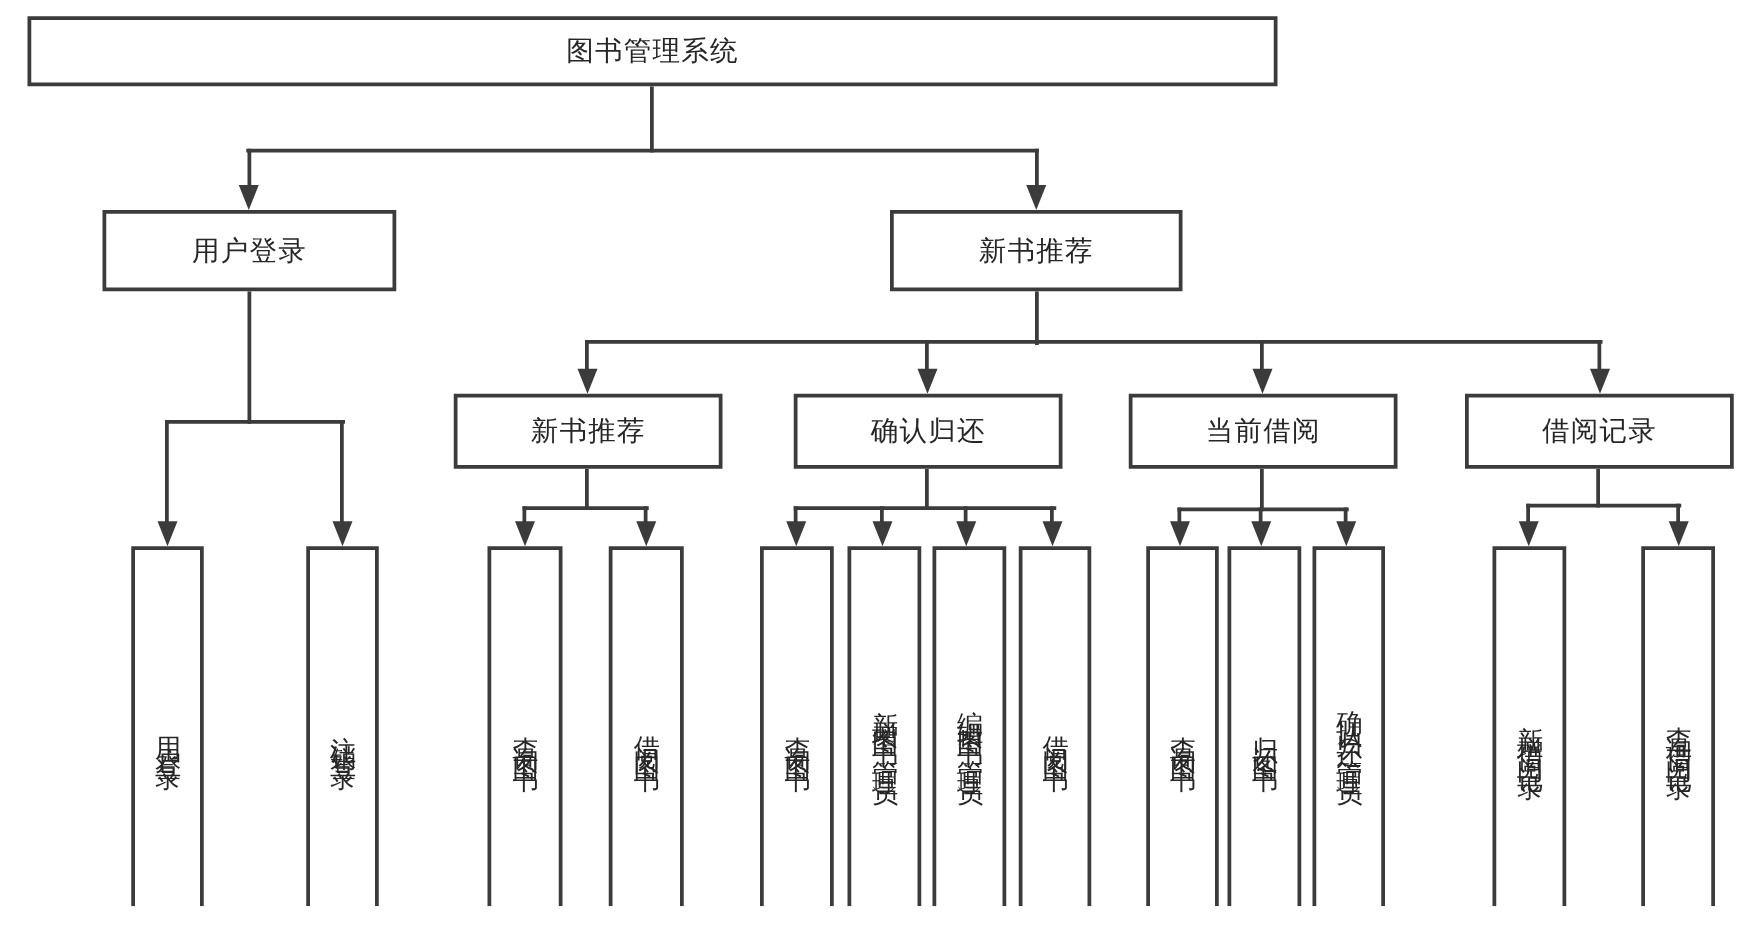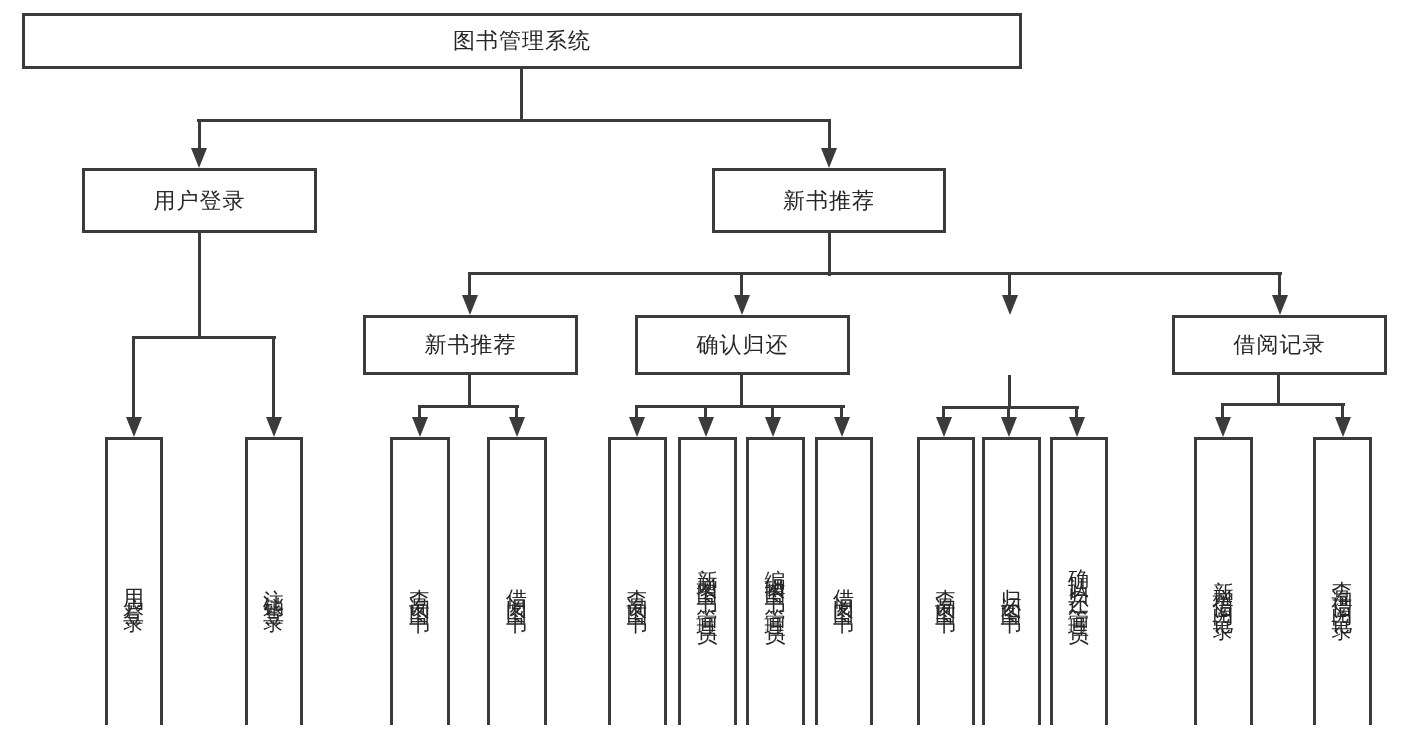--- a/index.html
+++ b/index.html
@@ -95,20 +95,21 @@
     <div class="vline" style="left:740px;top:272px;height:26px;"></div>
     <div class="arrow" style="left:734px;top:295px;"></div>
     <div class="vline" style="left:1008px;top:272px;height:26px;"></div>
     <div class="arrow" style="left:1002px;top:295px;"></div>
     <div class="vline" style="left:1278px;top:272px;height:26px;"></div>
     <div class="arrow" style="left:1272px;top:295px;"></div>
   </div>
 
   <div class="box" style="left:363px;top:315px;width:215px;height:60px;">新书推荐</div>
   <div class="box" style="left:635px;top:315px;width:215px;height:60px;">确认归还</div>
+  <div class="box" style="left:903px;top:315px;width:215px;height:60px;">当前借阅</div>
   <div class="box" style="left:1172px;top:315px;width:215px;height:60px;">借阅记录</div>
 
   <div>
     <div class="vline" style="left:468px;top:375px;height:33px;"></div>
     <div class="hline" style="left:418px;top:405px;width:101px;"></div>
     <div class="vline" style="left:418px;top:405px;height:14px;"></div>
     <div class="arrow" style="left:412px;top:417px;"></div>
     <div class="vline" style="left:515px;top:405px;height:14px;"></div>
     <div class="arrow" style="left:509px;top:417px;"></div>
   </div>

